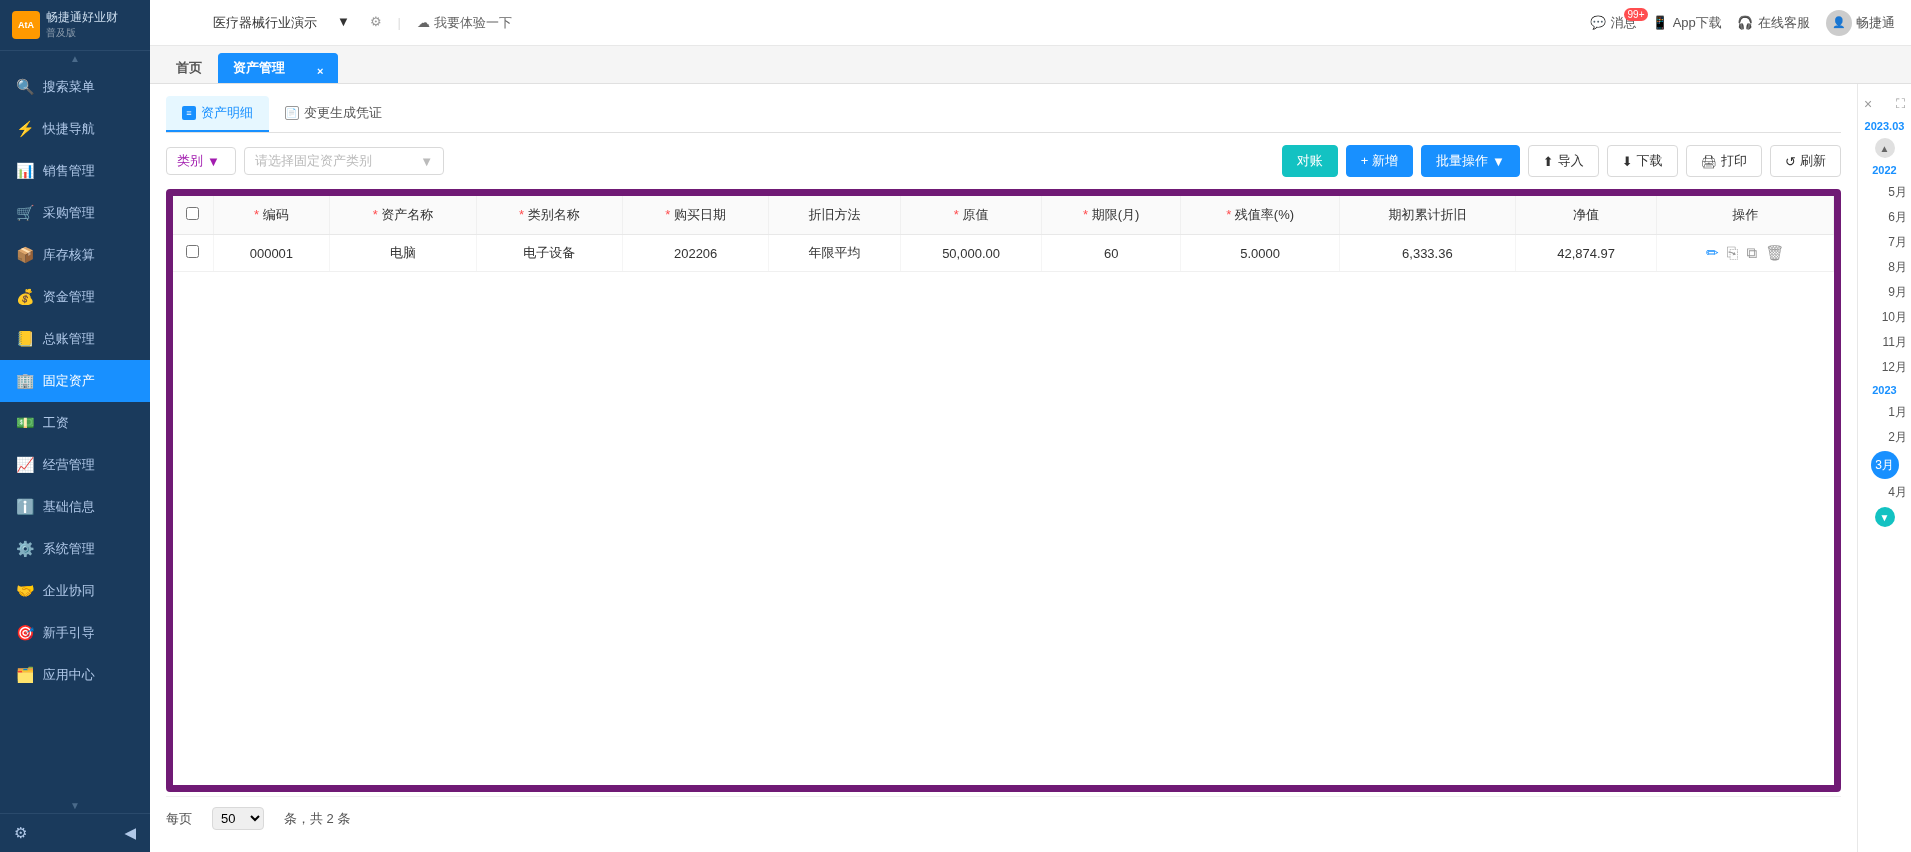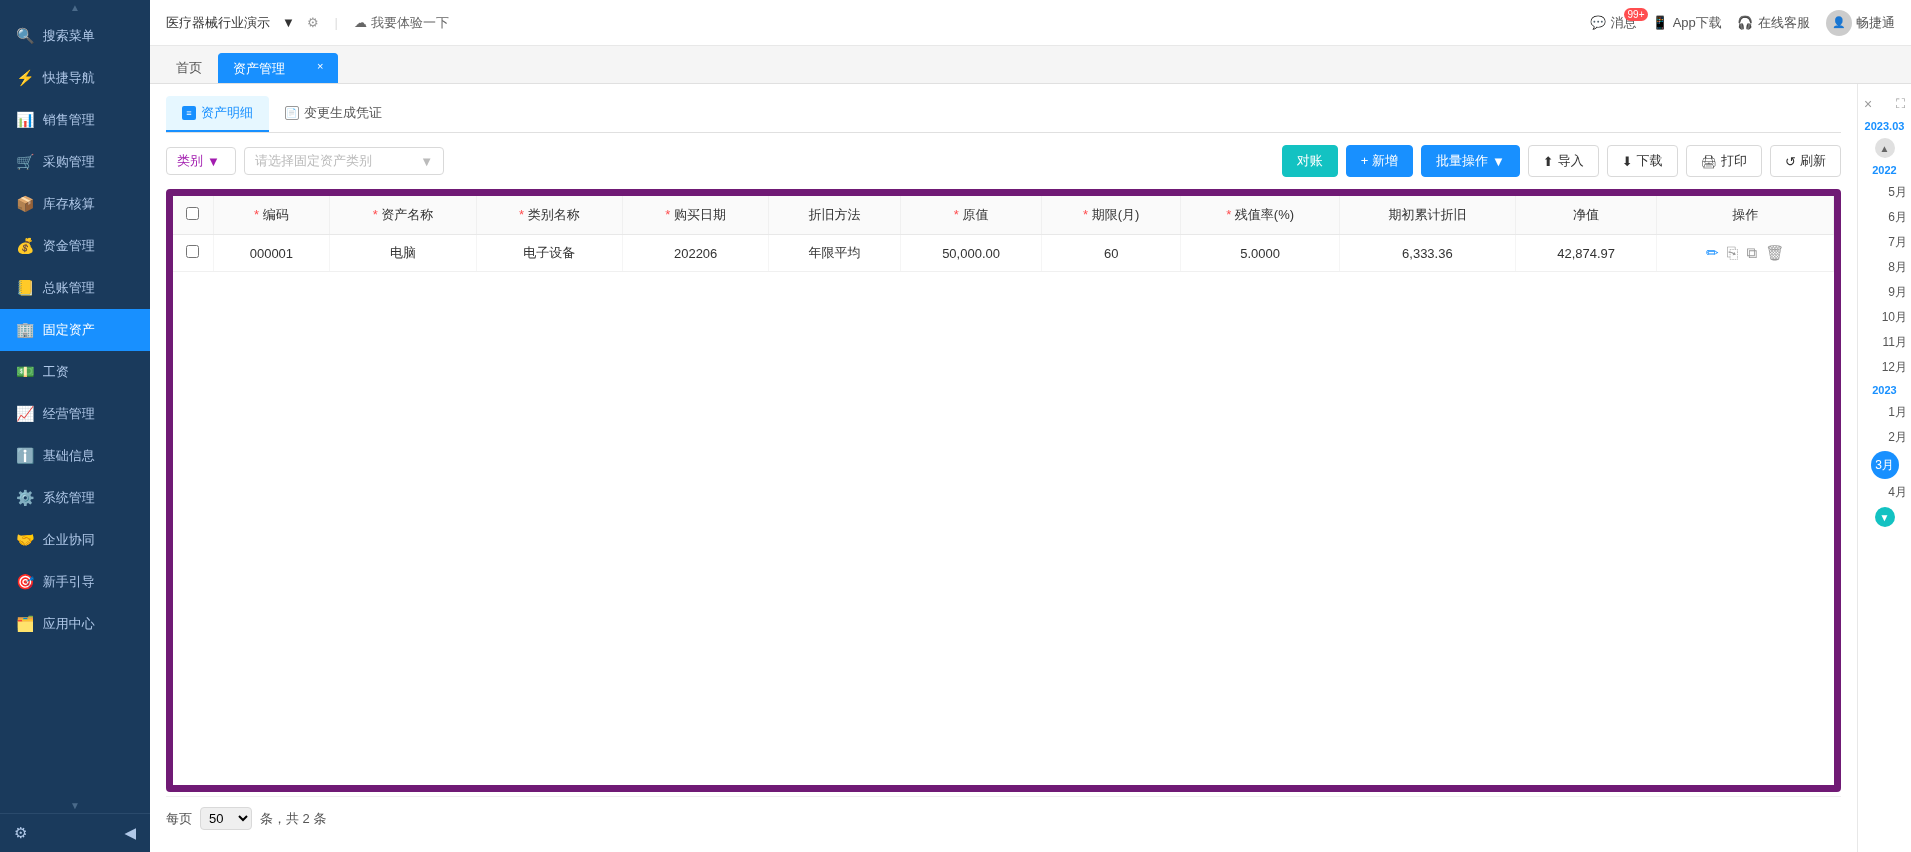--- a/index.html
+++ b/index.html
@@ -74,22 +74,22 @@
     .topbar {
       background: #fff;
       border-bottom: 1px solid #e8e8e8;
       padding: 0 16px;
       height: 46px;
       display: flex;
       align-items: center;
       gap: 12px;
     }
     .topbar-company {
-      display: flex; align-items: center; gap: 12px;
-      font-size: 13px; color: #333; cursor: pointer;
+      display: flex; gap: 20px;
+      font-size: 13px; color: #333; cursor: pointer; margin-left: 47px;
     }
     .topbar-divider { color: #ddd; margin: 0 4px; }
     .topbar-experience {
       display: flex; align-items: center; gap: 4px;
       color: #666; font-size: 13px; cursor: pointer;
     }
     .topbar-right {
       margin-left: auto;
       display: flex; align-items: center; gap: 16px;
     }
@@ -123,21 +123,21 @@
     .tab {
       padding: 6px 14px;
       border-radius: 4px 4px 0 0;
       cursor: pointer;
       font-size: 13px;
       color: #555;
       background: #e8e8e8;
       border: 1px solid #ddd;
       border-bottom: none;
       height: 30px;
-      display: flex; align-items: flex-start; gap: 6px;
+      display: flex; align-items: flex-end; gap: 6px; font-weight: bold;
     }
     .tab.active {
       background: #1890ff;
       color: #fff;
       border-color: #1890ff;
       gap: 32px;
     }
     .tab-home {
       background: transparent; border: none;
       color: #555;
@@ -271,21 +271,21 @@
     .op-icons { display: flex; align-items: center; justify-content: center; gap: 8px; }
     .op-icon { color: #1890ff; cursor: pointer; font-size: 15px; }
     .op-icon.del { color: #999; }
     .checkbox-cell { width: 40px; }
 
     
     .pagination {
       padding: 10px 0;
       display: flex;
       align-items: center;
-      gap: 8px;
+      gap: 20px;
       font-size: 13px;
       color: #555;
       border-top: 1px solid #f0f0f0;
       margin-top: 4px;
     }
     .pagination select {
       border: 1px solid #d9d9d9; border-radius: 4px;
       padding: 2px 4px; font-size: 13px;
     }
 
@@ -342,20 +342,29 @@
       display: flex;
       align-items: center;
       justify-content: center;
       margin: 1px auto;
     }
   </style>
 </head>
 <body>
 
 <div class="sidebar">
+  <div class="sidebar-logo">
+    <div class="sidebar-logo-icon">
+      <span style="font-size:9px;">AtA</span>
+    </div>
+    <div>
+      <div class="sidebar-logo-text">畅捷通好业财</div>
+      <div class="sidebar-logo-sub">普及版</div>
+    </div>
+  </div>
   <div style="position:relative; flex:1; display:flex; flex-direction:column;">
 
     <div style="text-align:center; color:#4a6a8a; padding:2px 0; font-size:10px;">▲</div>
     <div class="sidebar-scroll">
       <div class="sidebar-item">
         <span class="s-icon">🔍</span>
         <span>搜索菜单</span>
       </div>
       <div class="sidebar-item">
         <span class="s-icon">⚡</span>

